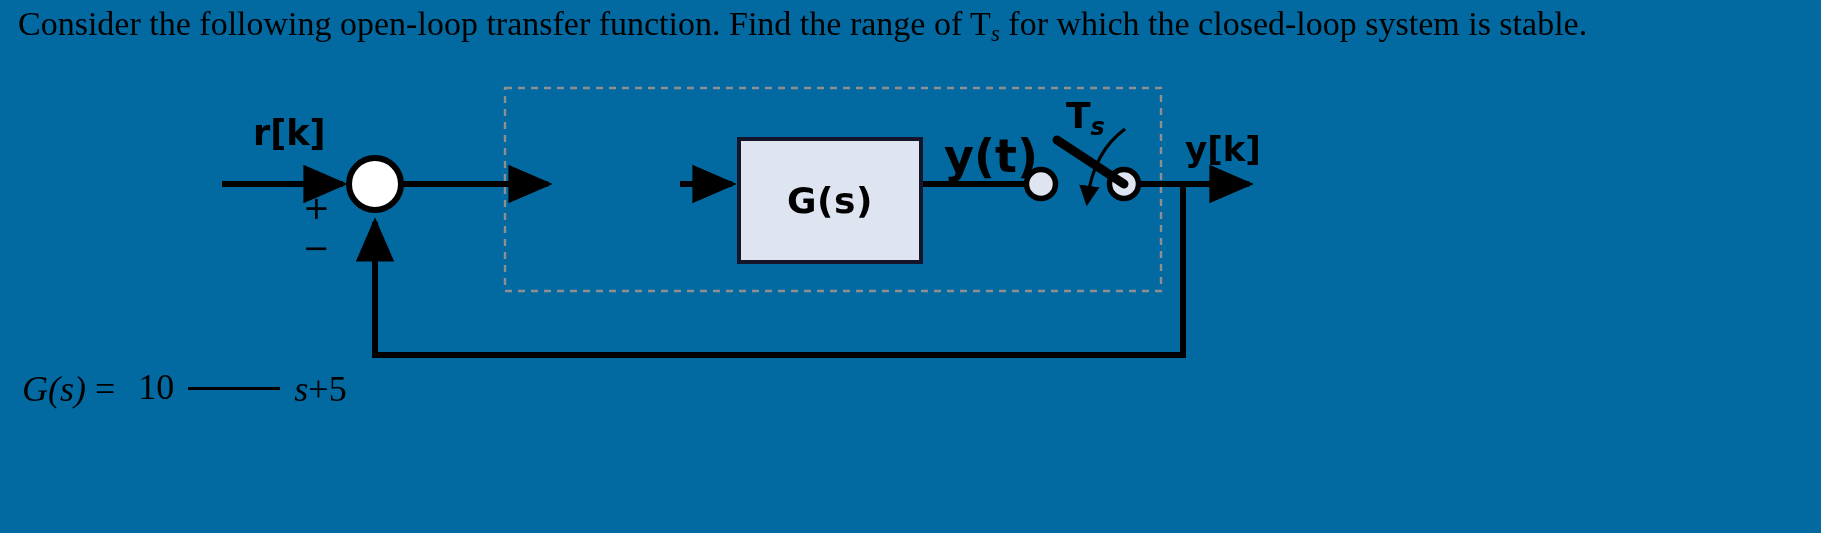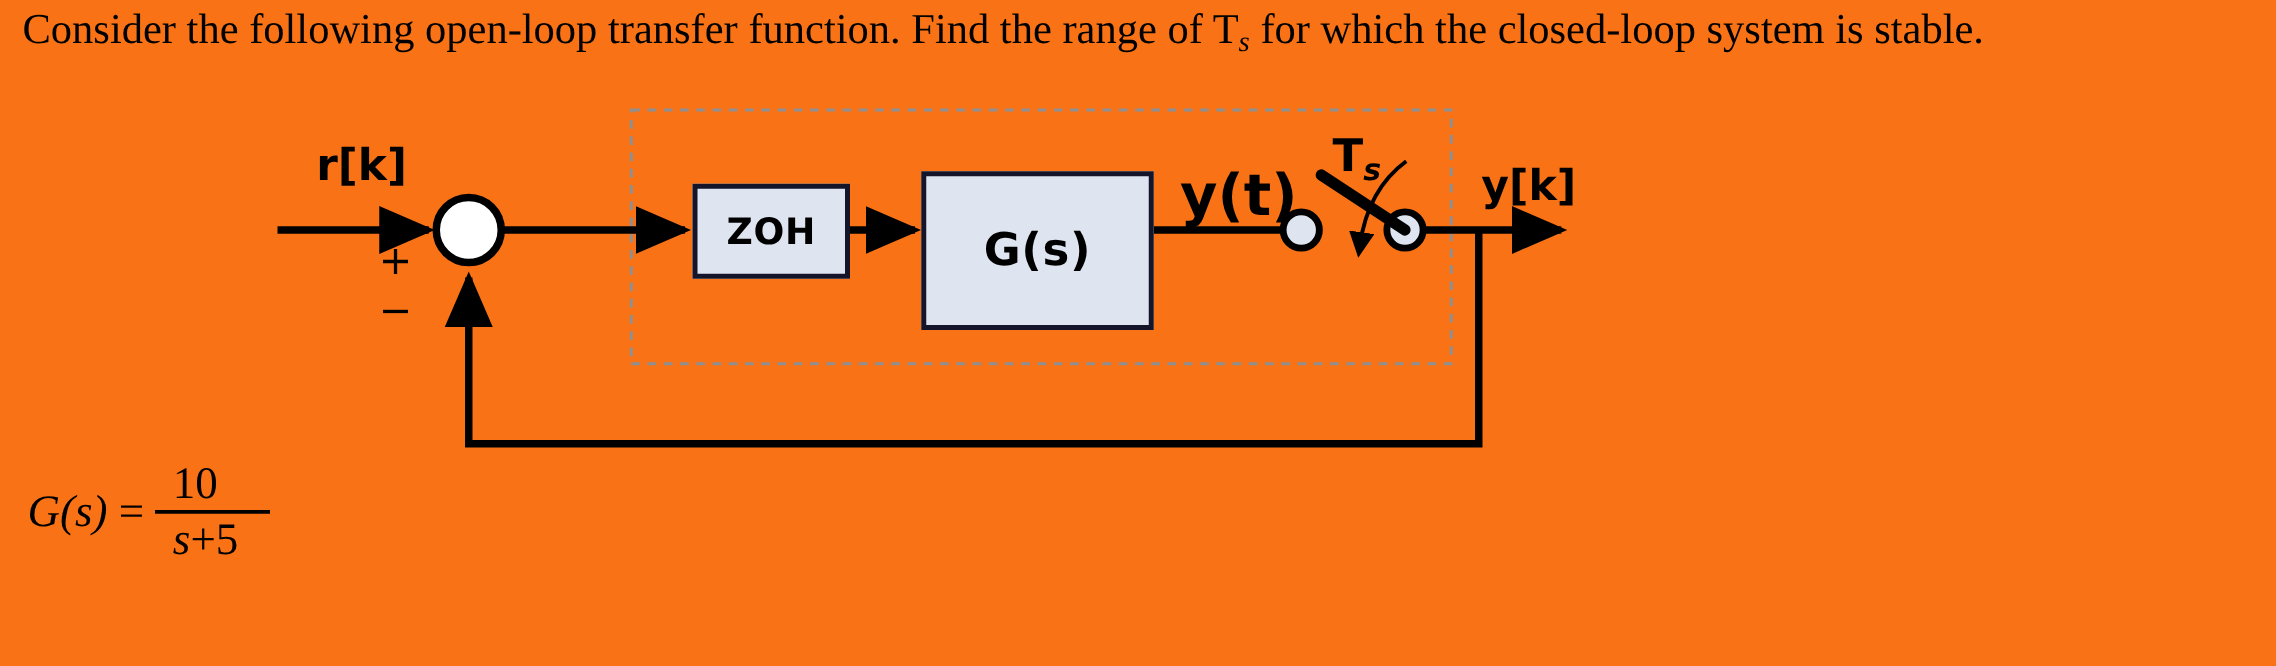--- a/index.html
+++ b/index.html
@@ -4,21 +4,21 @@
 <style>
   html, body {
     margin: 0;
     padding: 0;
     background: #ffffff;
   }
   #page {
     position: relative;
     width: 1821px;
     height: 533px;
-    background: #f97316;
+    background: #0369a1;
     overflow: hidden;
     font-family: "Liberation Serif", serif;
   }
 
   
   #problem-text {
     position: absolute;
     left: 18px;
     top: 2px;
     width: 1795px;
@@ -75,21 +75,21 @@
     position: absolute;
     font-family: "DejaVu Sans", sans-serif;
     font-weight: bold;
     color: #000000;
     white-space: nowrap;
     line-height: 1;
   }
   #lbl-rk  { left: 253px;  top: 116px; font-size: 35px; }
   #lbl-yt  { left: 944px;  top: 133px; font-size: 46px; }
   #lbl-yk  { left: 1185px; top: 132px; font-size: 34px; }
-  #lbl-ts  { left: 1066px; top: 108px;  font-size: 36px; }
+  #lbl-ts  { left: 1066px; top: 98px;  font-size: 36px; }
   #lbl-ts .ts-sub {
     font-size: 24px;
     font-style: italic;
     vertical-align: -0.30em;
   }
   #lbl-plus {
     left: 303px; top: 192px;
     font-family: "DejaVu Sans", sans-serif;
     font-weight: normal;
     font-size: 32px;
@@ -109,21 +109,22 @@
     font-family: "Liberation Serif", serif;
     font-size: 36px;
     color: #000000;
     display: flex;
     align-items: center;
   }
   #tf .lhs { font-style: italic; }
   #tf .eq  { margin: 0 7px 0 9px; font-style: normal; }
   #tf .frac {
     display: inline-flex;
-    flex-direction: column;
+    flex-direction: row;
+    align-items: center;
     margin-left: 2px;
   }
   #tf .num {
     font-style: normal;
     padding: 0 14px 2px 14px;
     line-height: 1.05;
   }
   #tf .bar {
     width: 100%;
     min-width: 92px;
@@ -175,23 +176,20 @@
 
     <line x1="1124" y1="184" x2="1057" y2="140" stroke="#000000" stroke-width="9" stroke-linecap="round"></line>
 
     <path d="M 1125,129 C 1110,140 1093,160 1088,196" fill="none" stroke="#000000" stroke-width="3.2" marker-end="url(#arrowhead-curve)"></path>
 
     <line x1="1139" y1="184" x2="1249" y2="184" stroke="#000000" stroke-width="6" marker-end="url(#arrowhead)"></line>
 
     <path d="M 1183,184 L 1183,355 L 375,355 L 375,222" fill="none" stroke="#000000" stroke-width="6" marker-end="url(#arrowhead)"></path>
   </svg>
 
-  <div class="blk" id="blk-zoh">
-    <span>ZOH</span>
-  </div>
   <div class="blk" id="blk-gs">
     <span>G(s)</span>
   </div>
 
   <div class="dlabel" id="lbl-rk">r[k]</div>
   <div class="dlabel" id="lbl-yt">y(t)</div>
   <div class="dlabel" id="lbl-yk">y[k]</div>
 
   <div class="dlabel" id="lbl-ts">
     <span>T</span><span class="ts-sub">s</span>

